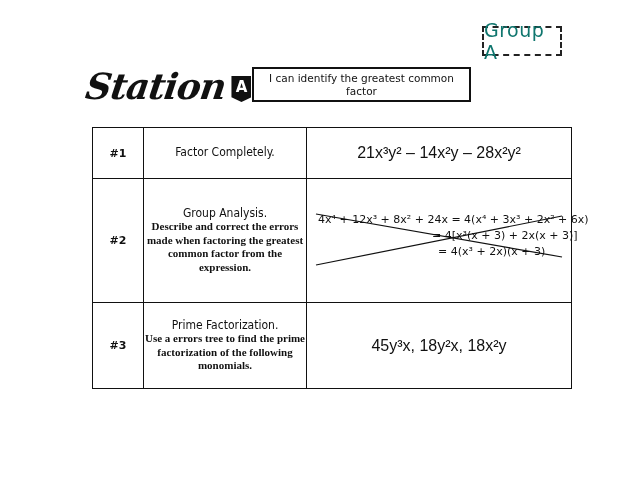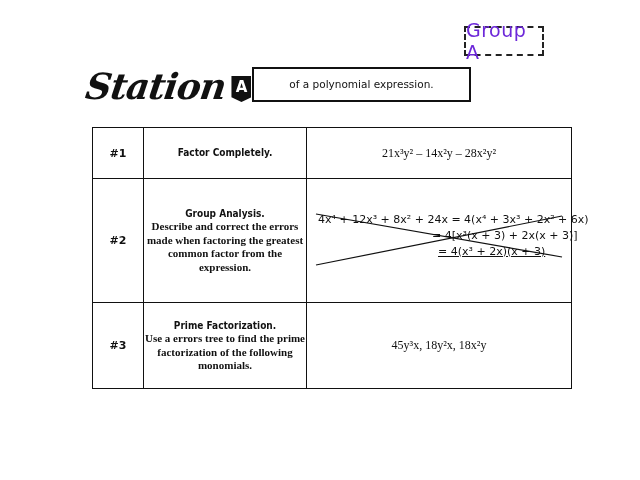--- a/index.html
+++ b/index.html
@@ -1,21 +1,21 @@
 <!DOCTYPE html>
 <html><head>
   <meta charset="utf-8">
   <style>
     html, body { margin: 0; padding: 0; background: #ffffff; }
     body { width: 640px; height: 480px; position: relative; overflow: hidden; font-family: "Liberation Serif", serif; color: #111; }
     .group-box {
-      position: absolute; left: 464px; top: 26px; width: 80px; height: 30px;
+      position: absolute; left: 482px; top: 26px; width: 80px; height: 30px;
       border: 2px dashed #222; box-sizing: border-box;
       display: flex; align-items: center; justify-content: center;
-      font-family: "DejaVu Sans", sans-serif; font-size: 19px; letter-spacing: 0.5px; color: #6d28d9;
+      font-family: "DejaVu Sans", sans-serif; font-size: 19px; letter-spacing: 0.5px; color: #0f766e;
     }
     .station-title {
       position: absolute; left: 86px; top: 58px; height: 56px;
       display: flex; align-items: center;
     }
     .station-word {
       font-family: "DejaVu Serif", serif; font-style: italic; font-weight: bold;
       font-size: 36px; letter-spacing: -1px; color: #111; transform: skewX(-8deg);
     }
     .station-badge {
@@ -32,44 +32,44 @@
       font-family: "DejaVu Sans", sans-serif; font-size: 10.5px; line-height: 13px; text-align: center; color: #111;
     }
     table.stations {
       position: absolute; left: 92px; top: 127px; width: 480px;
       border-collapse: collapse; table-layout: fixed;
     }
     table.stations td { border: 1px solid #111; text-align: center; vertical-align: middle; padding: 0; }
     td.num { width: 50px; font-family: "DejaVu Sans", sans-serif; font-weight: bold; font-size: 11px; }
     td.task { width: 162px; font-size: 11px; line-height: 13.5px; }
     td.content { font-size: 12px; }
-    .task-title { font-family: "DejaVu Sans Condensed", "DejaVu Sans", sans-serif; font-weight: bold; font-size: 10px; display:block; }
+    .task-title { font-family: "DejaVu Sans Condensed", "DejaVu Sans", sans-serif; font-weight: normal; font-size: 12px; display:block; }
     .task-desc { display:block;font-weight:bold; }
     tr.r1 td { height: 50px; }
     tr.r2 td { height: 123px; }
     tr.r3 td { height: 85px; }
-    .expr { font-family: Liberation Serif, serif; font-size: 12px; }
+    .expr { font-family: Liberation Sans, sans-serif; font-size: 16px; }
     .math-img { position: relative; width: 250px; height: 60px; margin: 0 auto; font-family: "DejaVu Sans", sans-serif; font-size: 11px; text-align: left; }
     .math-img .l1 { position: absolute; left: 4px; top: 2px; white-space: nowrap; }
     .math-img .l2 { position: absolute; left: 118px; top: 18px; white-space: nowrap; }
-    .math-img .l3 { position: absolute; left: 124px; top: 34px; white-space: nowrap; text-decoration: underline; }
+    .math-img .l3 { position: absolute; left: 124px; top: 34px; white-space: nowrap; }
     .math-img svg { position: absolute; left: 0; top: 0; }
   </style>
 </head>
 <body>
 
 <div class="group-box">Group A</div>
 
 <div class="station-title">
   <span class="station-word">Station</span>
   <span class="station-badge">A</span>
 </div>
 
 <div class="objective-box">
-  <span>of a polynomial expression.</span>
+  <span>I can identify the greatest common factor</span>
 </div>
 
 <table class="stations">
   <tbody>
       <tr class="r1">
     <td class="num">#1</td>
     <td class="task">
       <span class="task-title">Factor Completely.</span>
     </td>
     <td class="content">

